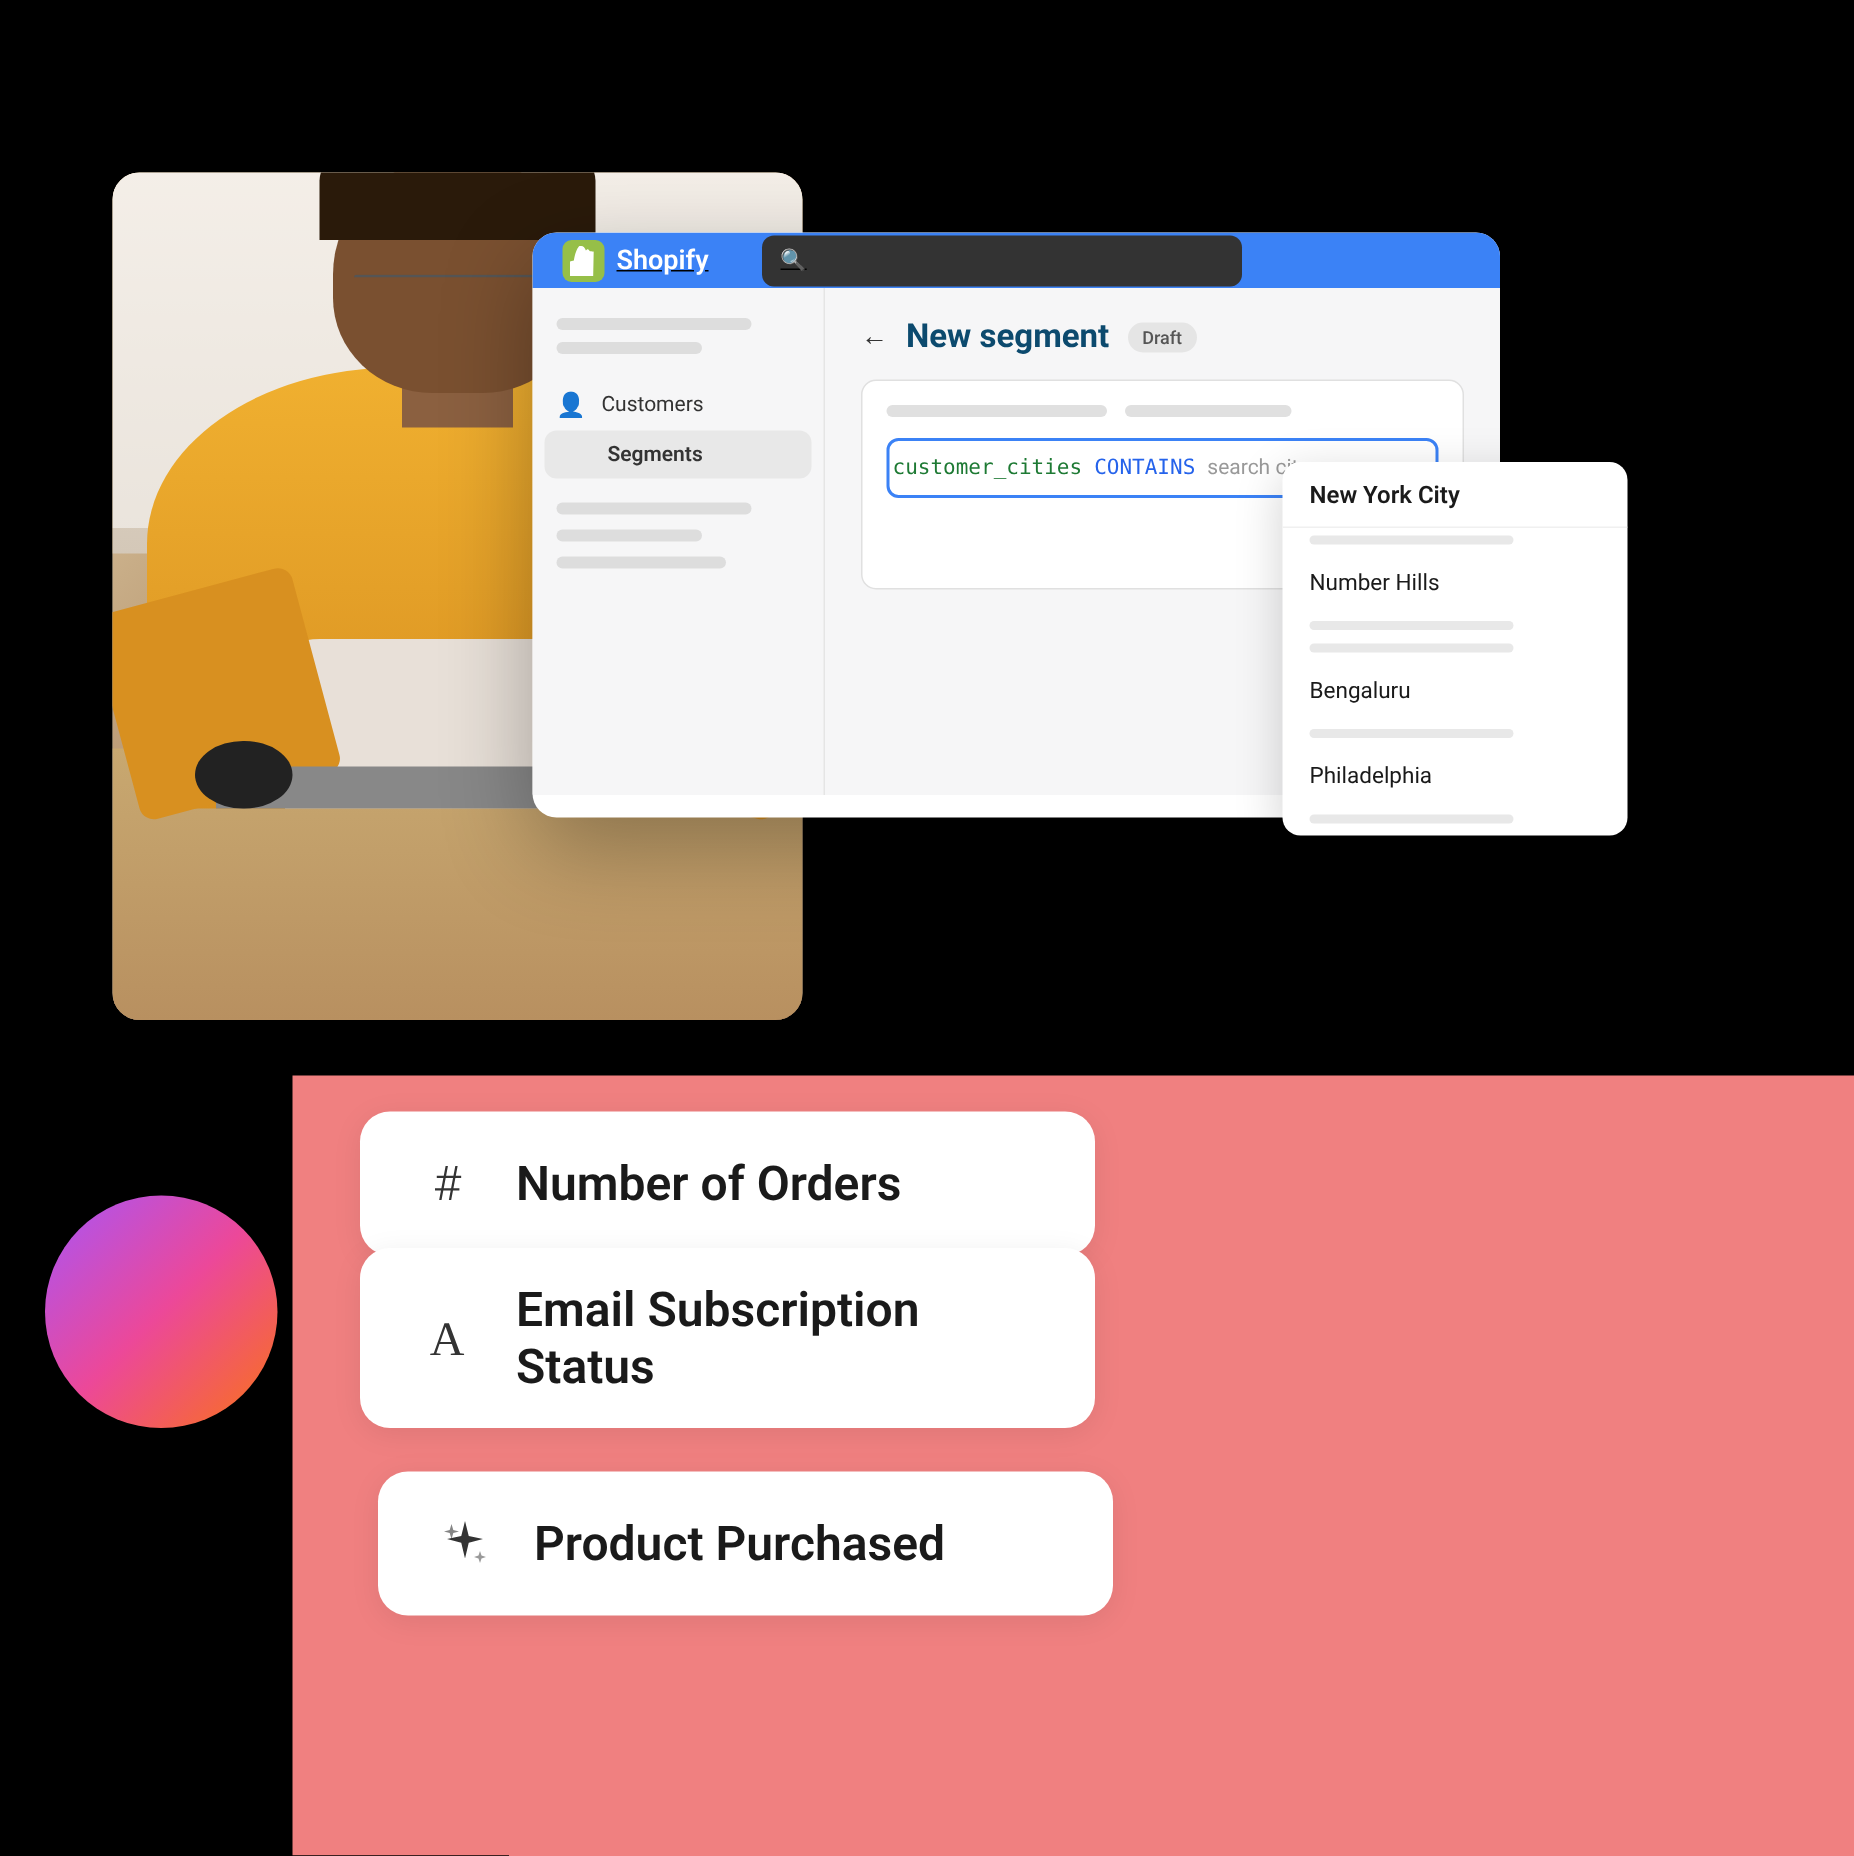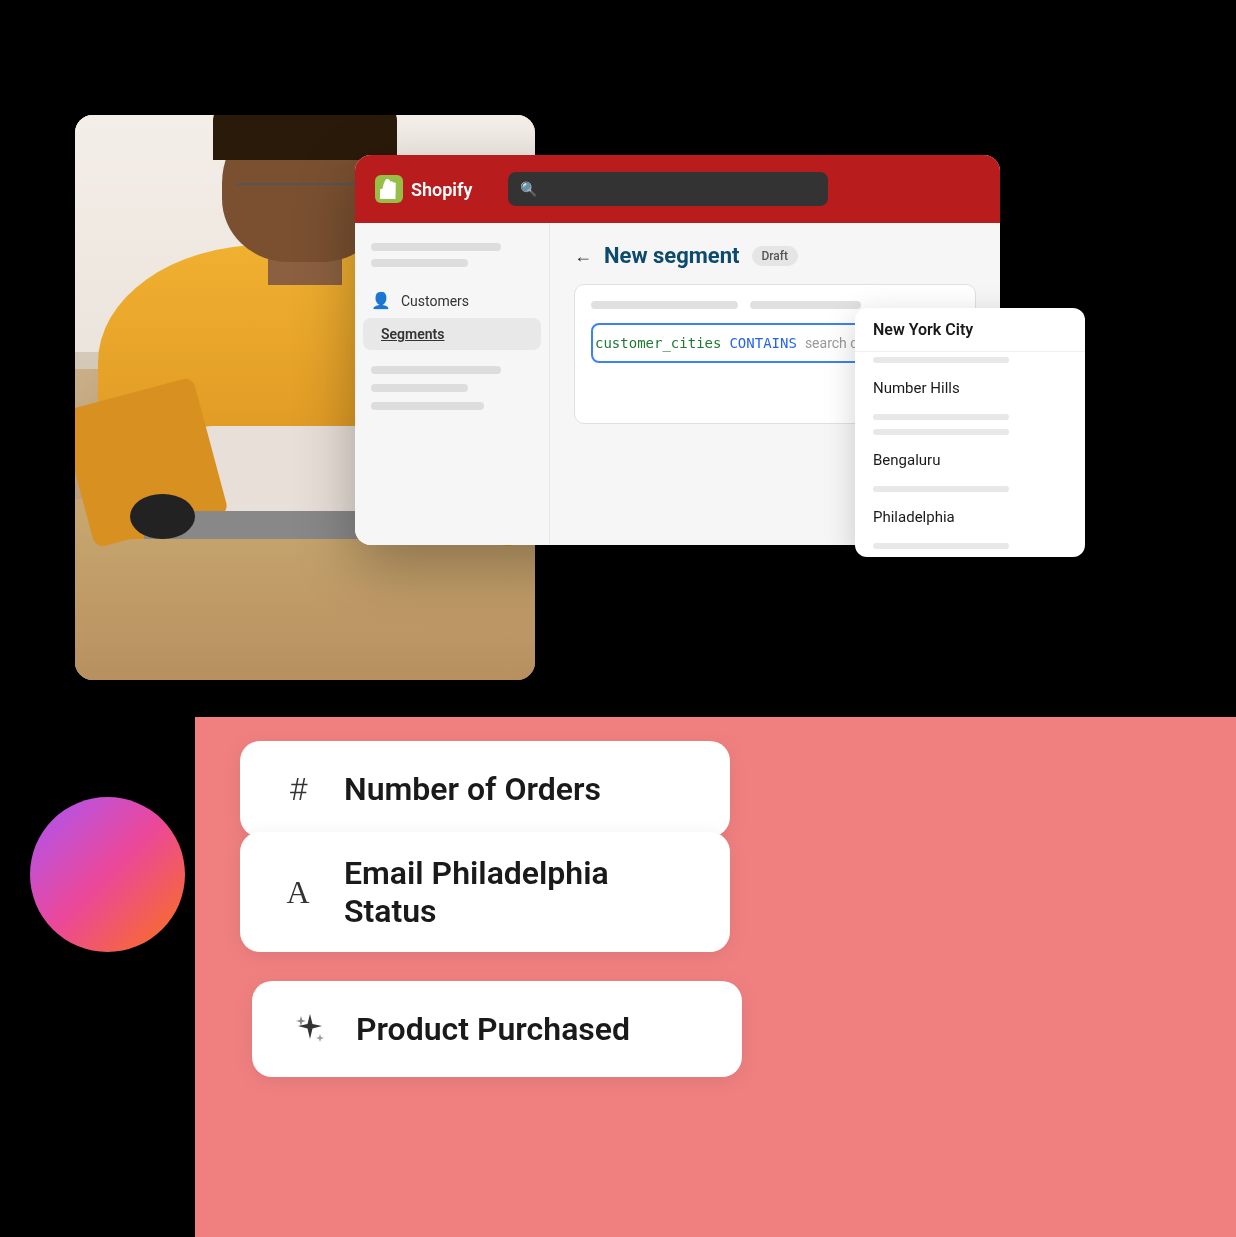--- a/index.html
+++ b/index.html
@@ -73,26 +73,27 @@
       height: 390px;
       background: #fff;
       border-radius: 16px;
       box-shadow: 0 20px 60px rgba(0,0,0,0.3);
       overflow: hidden;
       z-index: 10;
     }
 
     
     .shopify-topbar {
-      background: #b91c1c;
-      height: 68px;
+      background: #3b82f6;
+      height: 37px;
       display: flex;
       align-items: center;
       padding: 0 20px;
       gap: 16px;
+      text-decoration: underline;
     }
 
     .shopify-logo {
       display: flex;
       align-items: center;
       gap: 8px;
       color: #fff;
       font-size: 18px;
       font-weight: 600;
     }
@@ -169,22 +170,21 @@
 
     .sidebar-nav-item.active {
       background: #e8e8e8;
       border-radius: 8px;
       margin: 0 8px;
       padding: 8px 8px;
       font-weight: 600;
     }
 
     .sidebar-nav-item.sub {
-      padding-left: 18px;
-      text-decoration: underline;
+      padding-left: 42px;
     }
 
     .sidebar-nav-icon {
       font-size: 16px;
       color: #555;
     }
 
     .sidebar-more-lines {
       padding: 16px 16px 0;
     }
@@ -471,21 +471,21 @@
     </div>
     <span class="filter-card-text">Number of Orders</span>
   </div>
 </div>
 
 <div style="position:absolute;bottom:285px;left:240px;z-index:15;">
   <div class="filter-card">
     <div class="filter-card-icon">
       <span style="font-size:32px;font-weight:400;color:#333;font-family:serif;">A</span>
     </div>
-    <span class="filter-card-text">Email Philadelphia Status</span>
+    <span class="filter-card-text">Email Subscription Status</span>
   </div>
 </div>
 
 <div style="position:absolute;bottom:160px;left:252px;z-index:15;">
   <div class="filter-card">
     <div class="filter-card-icon">
       <svg width="34" height="34" viewBox="0 0 34 34" fill="none" xmlns="http://www.w3.org/2000/svg">
         <path d="M17 2 L19.5 12 L29 14 L19.5 16.5 L17 27 L14.5 16.5 L5 14 L14.5 12 Z" fill="#333"></path>
         <path d="M8 4 L9.2 8 L13 9 L9.2 10 L8 14 L6.8 10 L3 9 L6.8 8 Z" fill="#333" opacity="0.6"></path>
         <path d="M27 22 L28 25 L31 26 L28 27 L27 30 L26 27 L23 26 L26 25 Z" fill="#333" opacity="0.5"></path>

